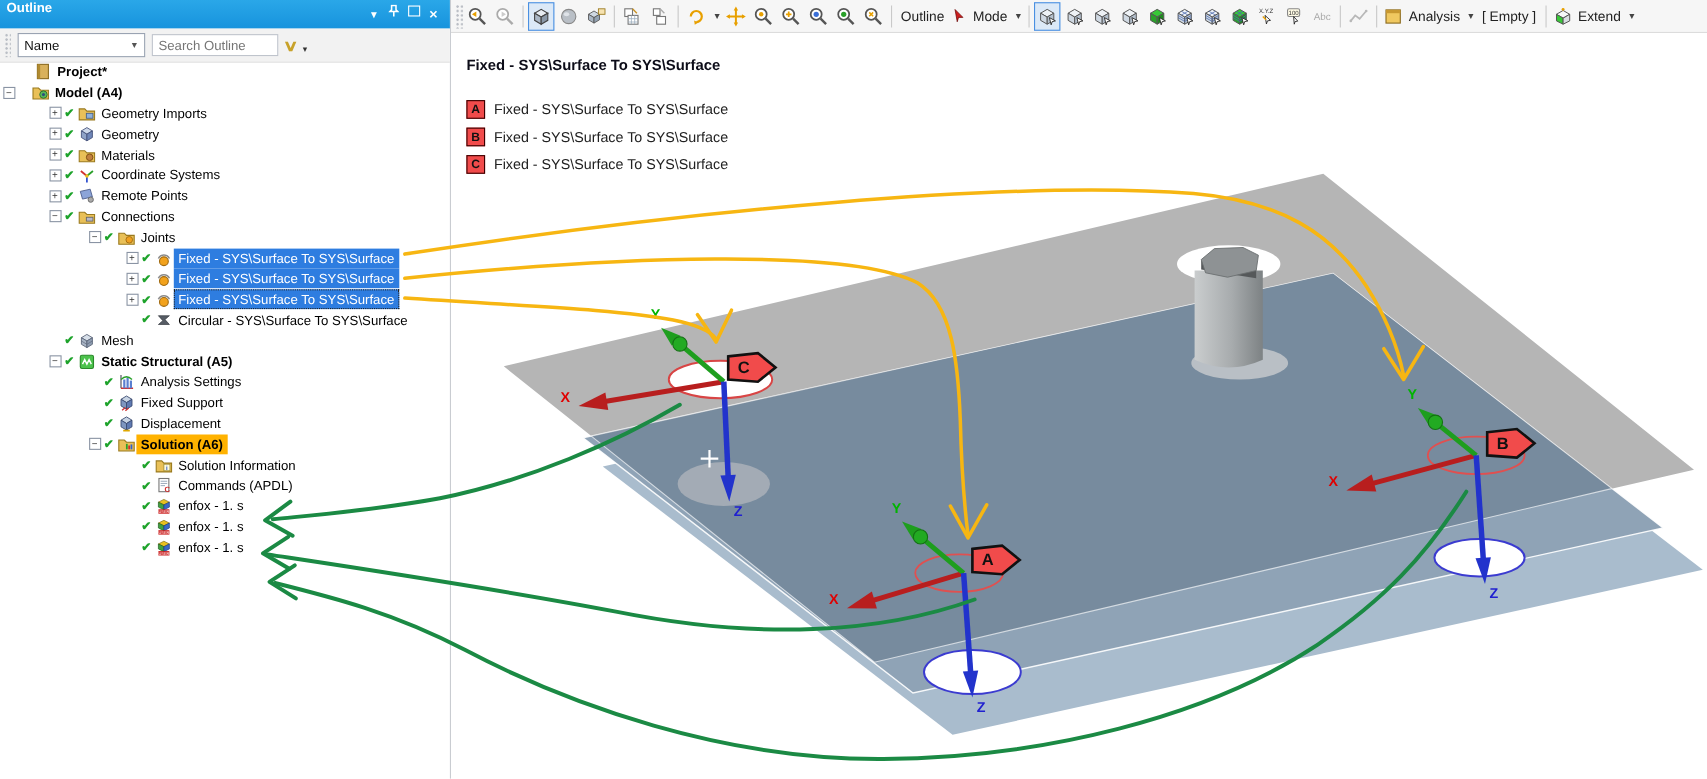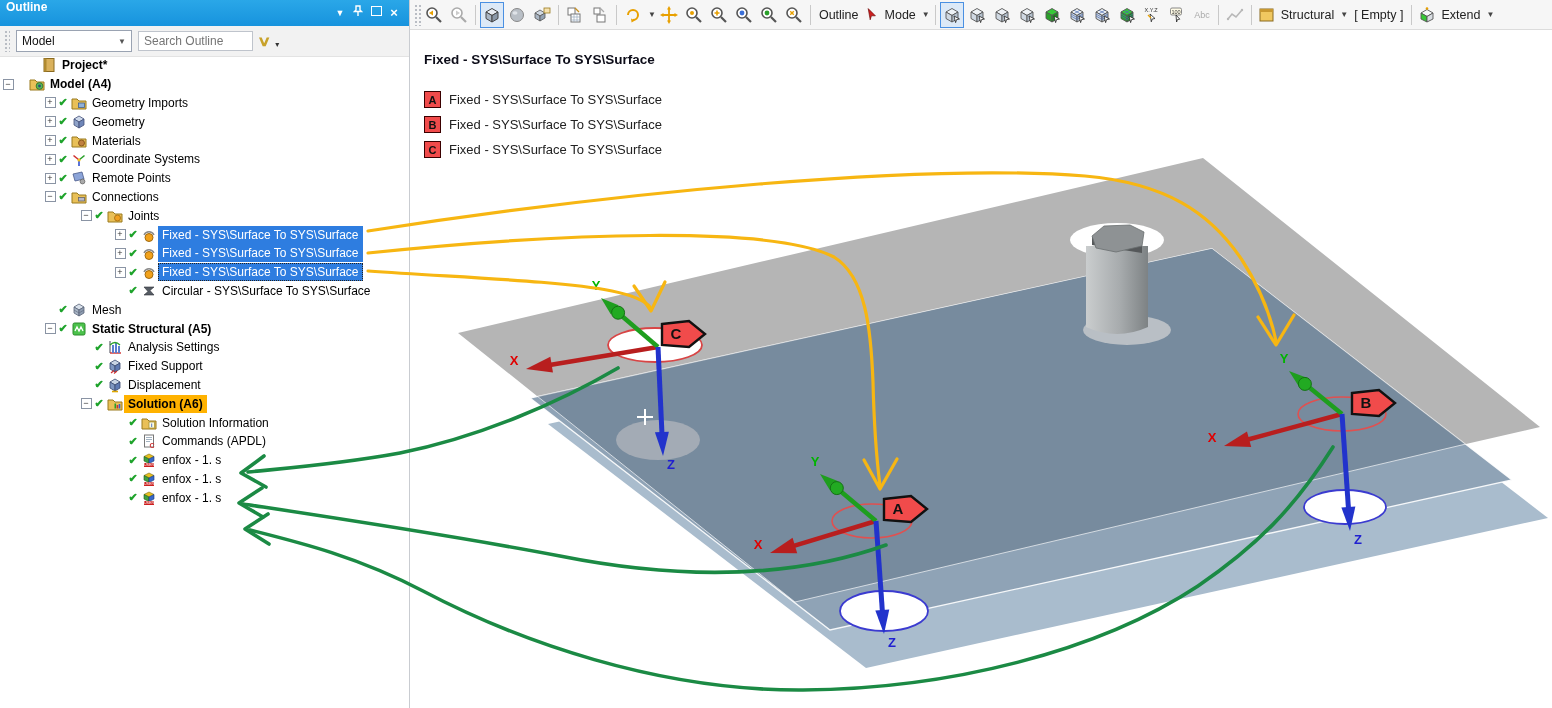--- a/index.html
+++ b/index.html
@@ -61,29 +61,29 @@
       <svg width="10" height="12" viewBox="0 0 10 12">
           <path d="M3,1 h4 v4 l1.5,1.5 h-7 L3,5 Z M5,6.5 v4.5" stroke="#fff" stroke-width="1.4" fill="none"></path>
         </svg>
     </span>
     <span class="hd-ic"><span class="hd-box"></span></span>
     <span class="hd-ic" style="font-weight:bold;font-size:13px;">×</span>
   </div>
   <div id="filter-bar">
     <div class="grip"></div>
     <div class="sel-box">
-      <span>Model</span>
+      <span>Name</span>
       <span class="cv">▼</span>
     </div>
     <input class="search-box" placeholder="Search Outline" style="">
     <span class="gold-v">∨</span>
     <span class="mini-caret">▾</span>
   </div>
   <div id="tree">
-      <div class="trow bold" style="padding-left: 14px;">
+      <div class="trow bold" style="padding-left: 4px;">
         <span class="slot-exp"></span>
         <span class="slot-chk"></span>
         <span class="slot-ico">
           <svg width="16" height="16" viewBox="0 0 16 16">
             <rect x="3" y="1.5" width="10" height="13" fill="#d9b15c" stroke="#8a6a20"></rect>
             <rect x="3" y="1.5" width="2.5" height="13" fill="#b08a30"></rect>
           </svg>
         </span>
         <span class="tlabel">Project*</span>
       </div>
@@ -608,21 +608,21 @@
         <circle cx="3" cy="14" r="1.2" fill="#b8b8b8"></circle>
         <circle cx="17" cy="5" r="1.2" fill="#b8b8b8"></circle>
       </svg>
     </span>
     <span class="tb-sep"></span>
     <span class="tb-btn">
       <svg width="20" height="20" viewBox="0 0 20 20">
         <rect x="3" y="4" width="13" height="12" fill="#f0c860" stroke="#8a6a20"></rect>
         <rect x="3" y="4" width="13" height="3" fill="#c89830"></rect>
       </svg>
-      <span class="tb-text">Structural</span>
+      <span class="tb-text">Analysis</span>
       <span class="tb-caret">▼</span>
     </span>
     <span class="tb-text">[ Empty ]</span>
     <span class="tb-sep"></span>
     <span class="tb-btn">
       <svg width="20" height="20" viewBox="0 0 20 20">
         <polygon points="4,8 10,4.5 16,8 10,11.5" fill="#f6f8fa" stroke="#555" stroke-width="0.9"></polygon>
         <polygon points="4,8 10,11.5 10,17 4,14" fill="#37c837" stroke="#555" stroke-width="0.9"></polygon>
         <polygon points="10,11.5 16,8 16,14 10,17" fill="#d8dde2" stroke="#555" stroke-width="0.9"></polygon>
         <circle cx="10" cy="3.5" r="1.3" fill="#e8a000"></circle>

